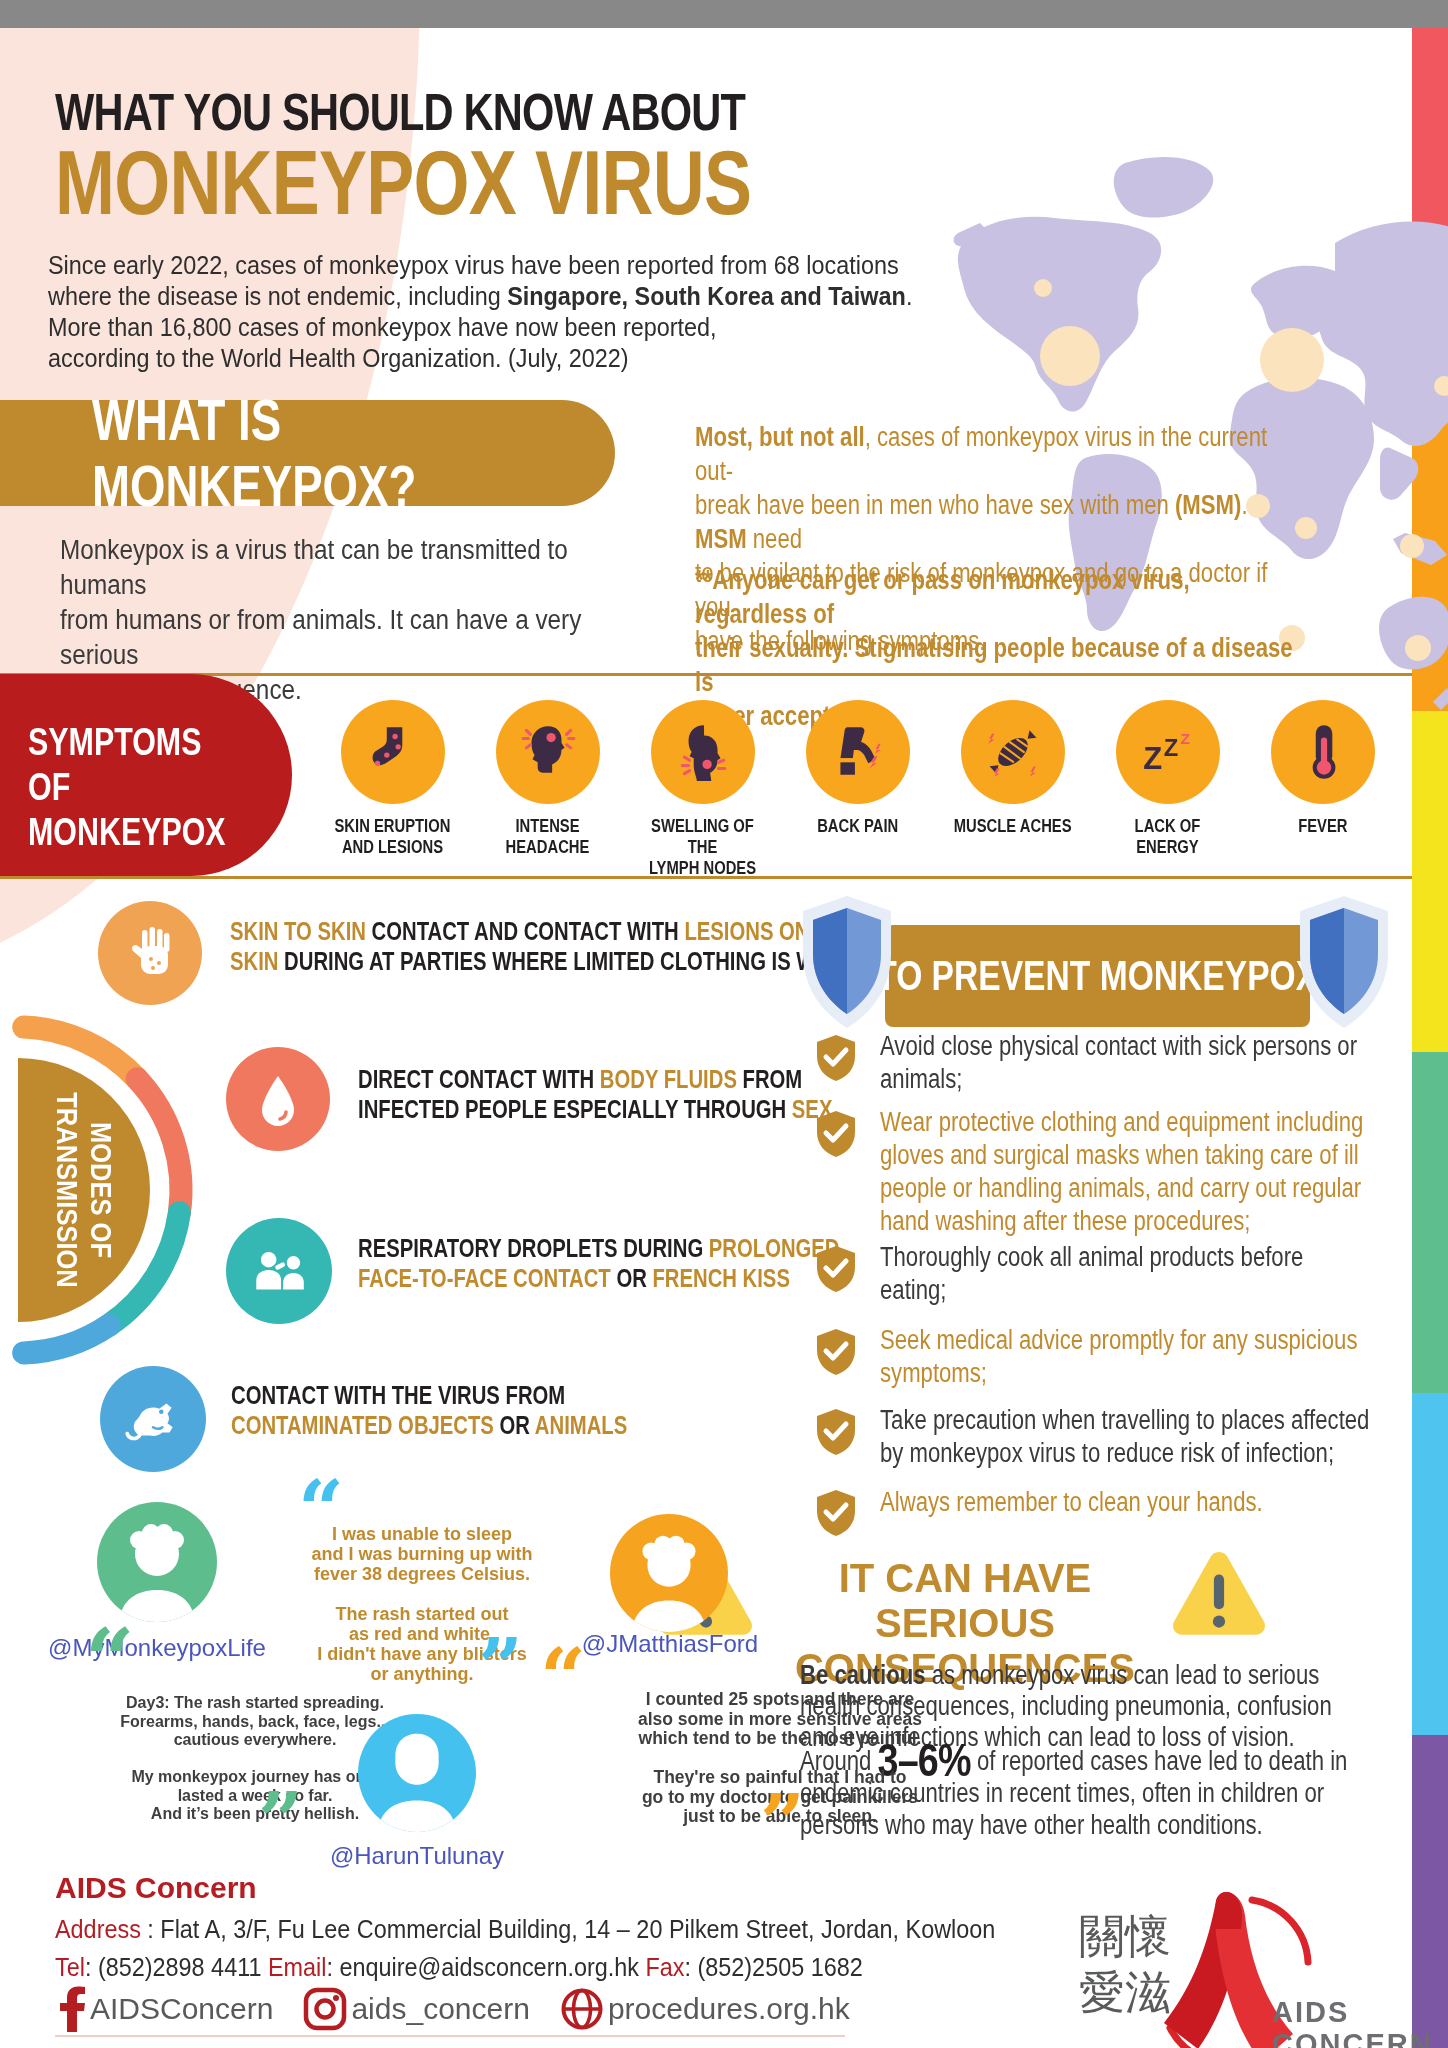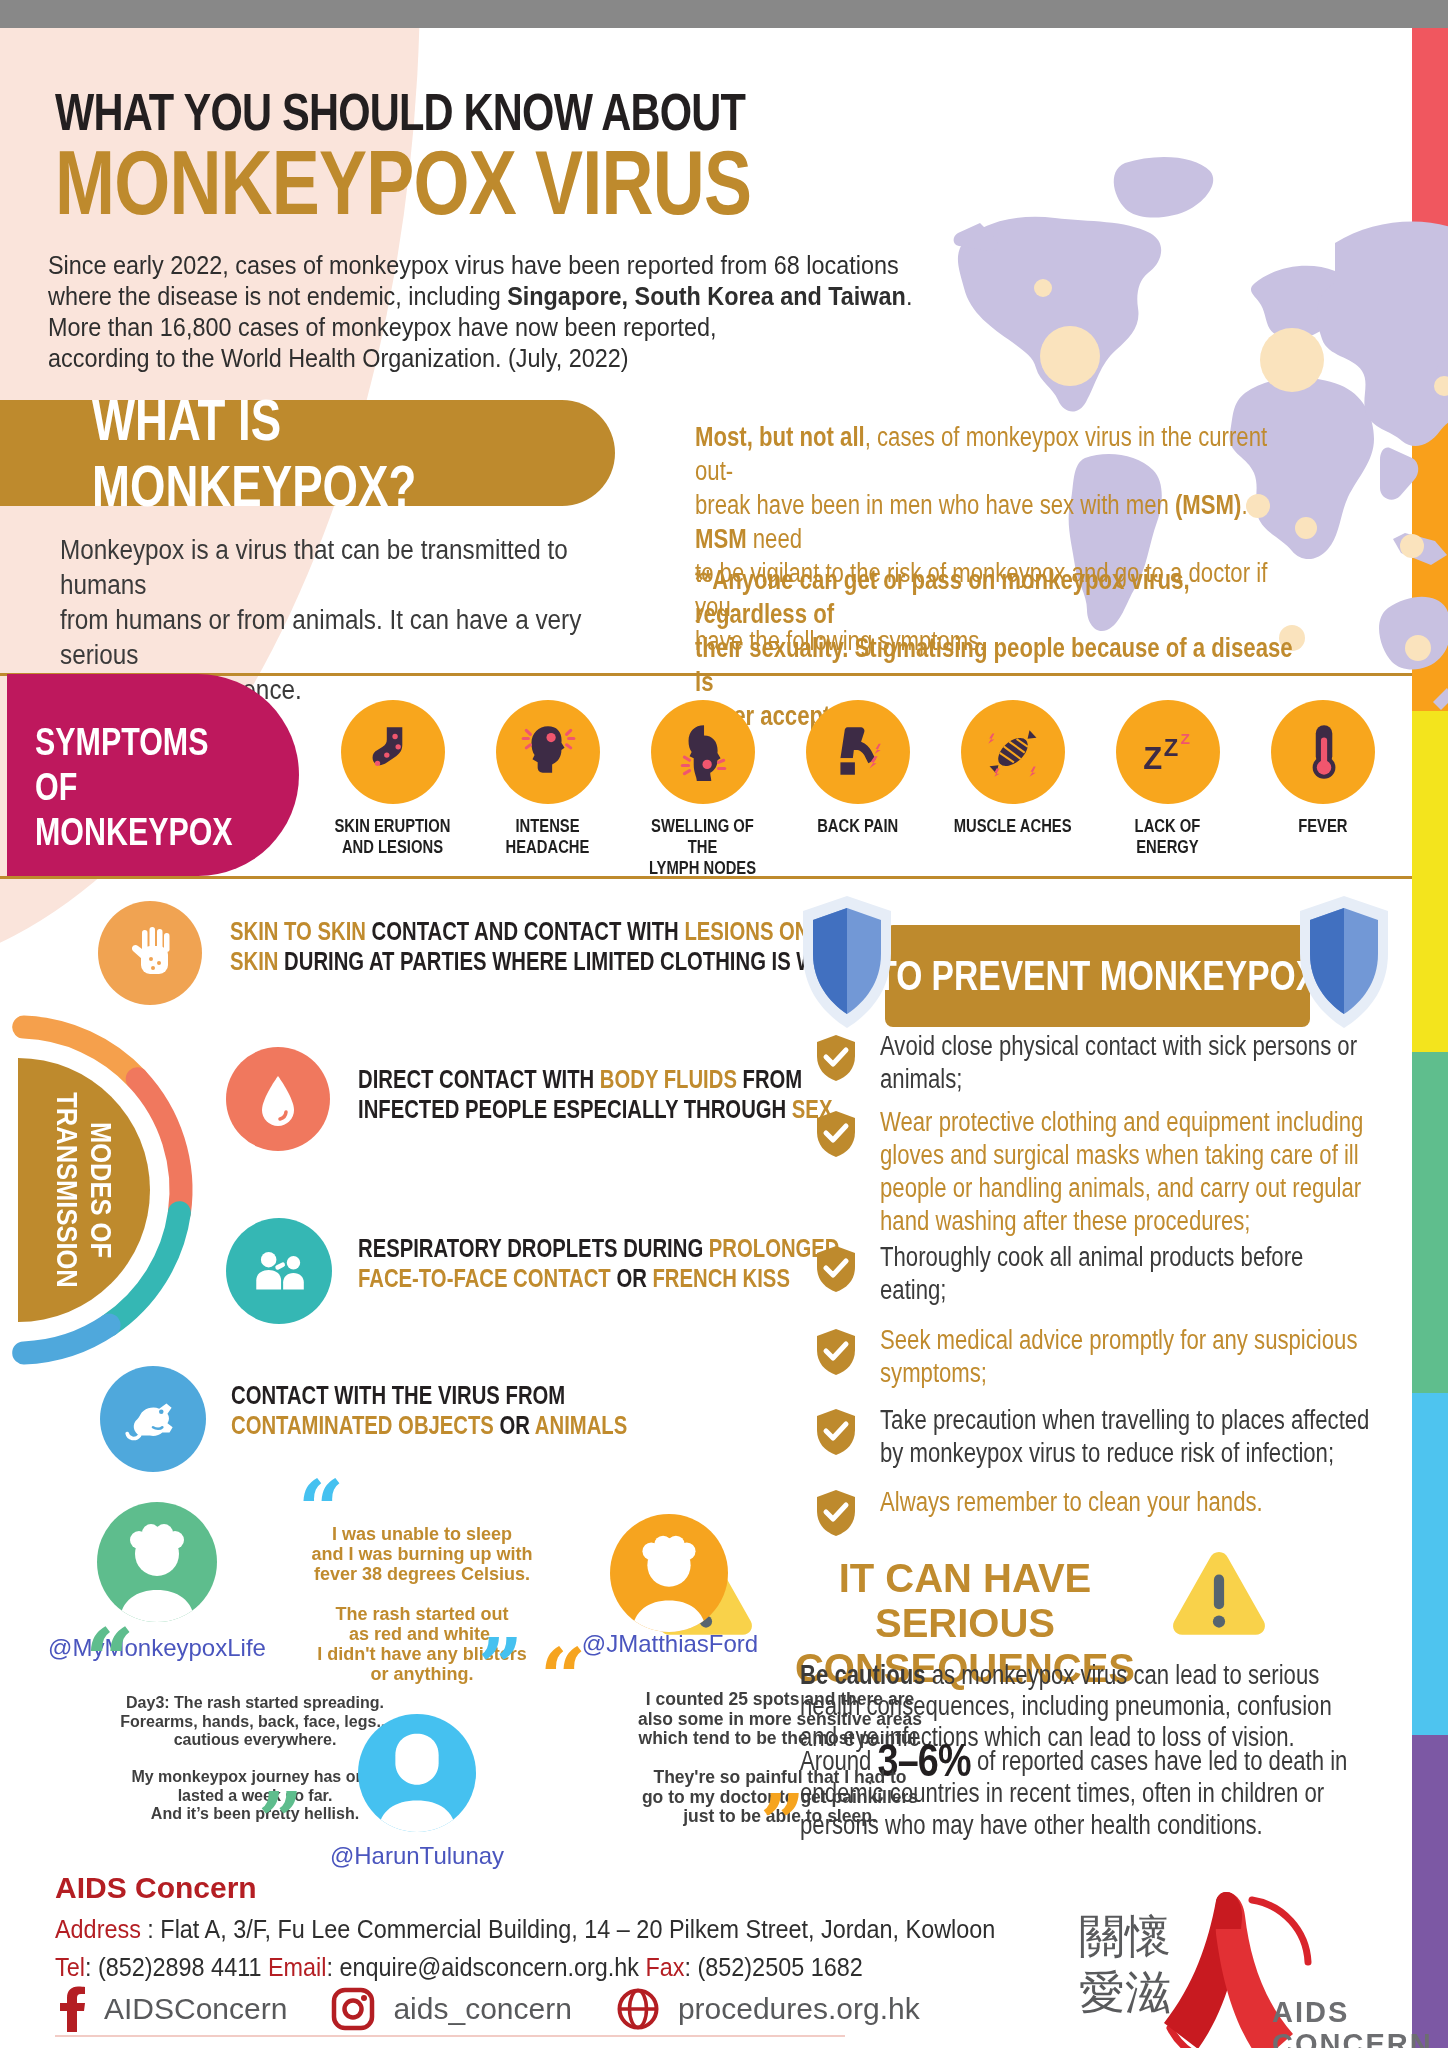--- a/index.html
+++ b/index.html
@@ -22,21 +22,21 @@
   #intro{left:48px;top:222px;width:1100px;font-size:26px;line-height:31px;color:#2E2E2E;}
   
   #wim-banner{left:0;top:372px;width:615px;height:106px;background:#BE8A2D;border-radius:0 53px 53px 0;
               display:flex;align-items:center;}
   #wim-banner .t{margin-left:92px;font-size:57px;font-weight:800;color:#fff;}
   #wim-body{left:60px;top:505px;width:640px;font-size:27px;line-height:35px;color:#3A3A3A;}
   #msm-1{left:695px;top:392px;width:740px;font-size:27px;line-height:34px;color:#C08B2E;}
   #msm-2{left:695px;top:535px;width:740px;font-size:27px;line-height:34px;font-weight:700;color:#C08B2E;}
   .gold-rule{left:0;height:3px;background:#BE8A2D;}
   
-  #sym-tab{left:7px;top:646px;width:292px;height:202px;background:#be185d;border-radius:0 101px 101px 0;}
+  #sym-tab{left:0;top:646px;width:292px;height:202px;background:#b91c1c;border-radius:0 101px 101px 0;}
   #sym-tab .t{margin:46px 0 0 28px;font-size:38px;line-height:45px;font-weight:800;color:#fff;}
   #sym-row{left:315px;top:672px;width:1085px;display:flex;}
   .sym-item{width:155px;display:flex;flex-direction:column;align-items:center;}
   .sym-circle{width:104px;height:104px;border-radius:50%;background:#F8A61D;display:flex;align-items:center;justify-content:center;}
   .sym-label{margin-top:11px;font-size:18.5px;line-height:21px;font-weight:800;text-align:center;color:#1F1F1F;}
   
   .tr-circle{border-radius:50%;display:flex;align-items:center;justify-content:center;}
   .tr-text{font-size:26px;line-height:30px;font-weight:800;transform:scaleX(.78);transform-origin:0 0;}
   #modes-disc{left:18px;top:1030px;width:132px;height:264px;background:#BE8A2D;border-radius:0 132px 132px 0;}
   #modes-label{left:18px;top:1030px;width:132px;height:264px;display:flex;align-items:center;justify-content:center;}
@@ -55,21 +55,21 @@
   #cons-2{left:800px;top:1716px;width:740px;font-size:27px;line-height:32px;color:#3A3A3A;}
   .big-pct{font-size:46px;font-weight:800;color:#231F20;vertical-align:-6px;letter-spacing:-1px;}
   
   .handle{font-size:24px;font-weight:400;color:#4A55BE;text-align:center;}
   .qmark{font-family:"DejaVu Serif",serif;font-weight:700;line-height:.8;}
   .qtext{font-weight:700;text-align:center;}
   
   #f-org{left:55px;top:1843px;font-size:30px;font-weight:800;color:#B41E23;}
   #f-addr{left:55px;top:1886px;font-size:26px;color:#2E2E2E;}
   #f-tel{left:55px;top:1924px;font-size:26px;color:#2E2E2E;}
-  #f-social{left:60px;top:1958px;display:flex;align-items:center;gap:18px;}
+  #f-social{left:60px;top:1958px;display:flex;align-items:center;gap:4px;}
   #f-social .lbl{font-size:30px;color:#58595B;margin-right:26px;}
   #f-rule{left:55px;top:2007px;width:790px;height:2px;background:#F2CCC6;}
   #logo-cn{left:1060px;top:1880px;width:130px;font-size:46px;line-height:56px;color:#595A5C;text-align:center;
        font-family:"DejaVu Sans",sans-serif;}
   #logo-en{left:1272px;top:1968px;font-size:29px;line-height:32px;color:#6D6E71;letter-spacing:2px;font-weight:600;}
 </style>
 </head>
 <body>
 
 <div id="page">

